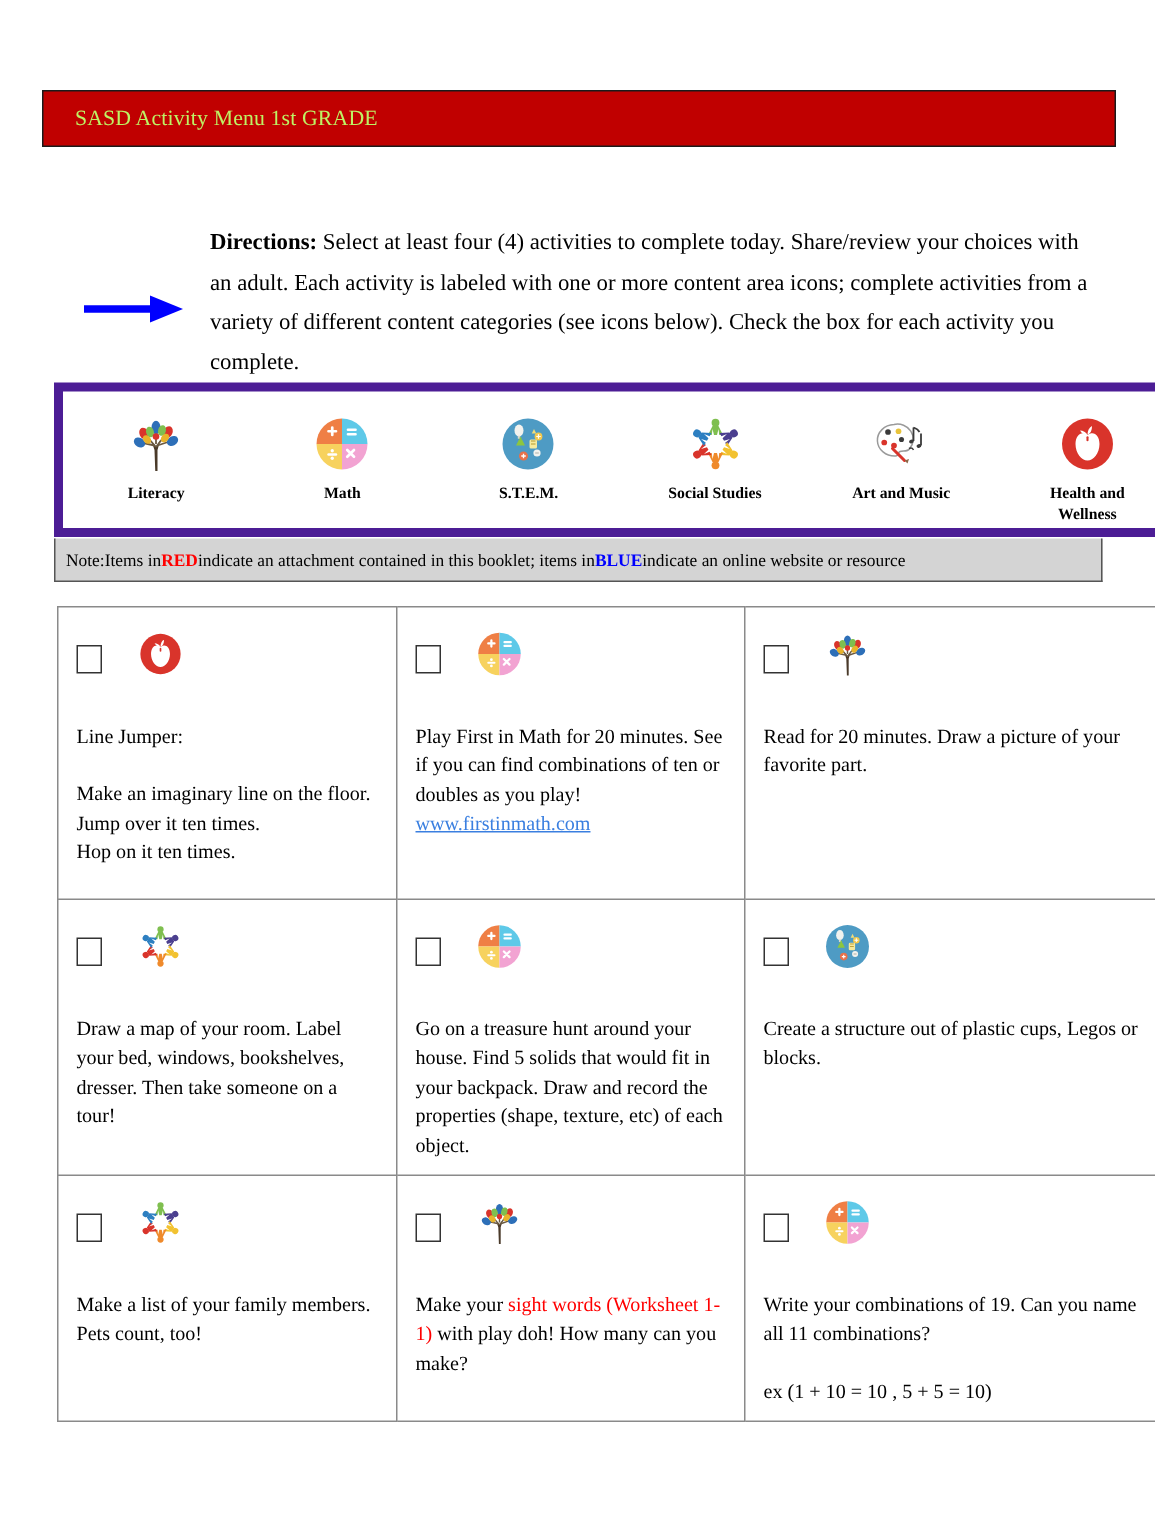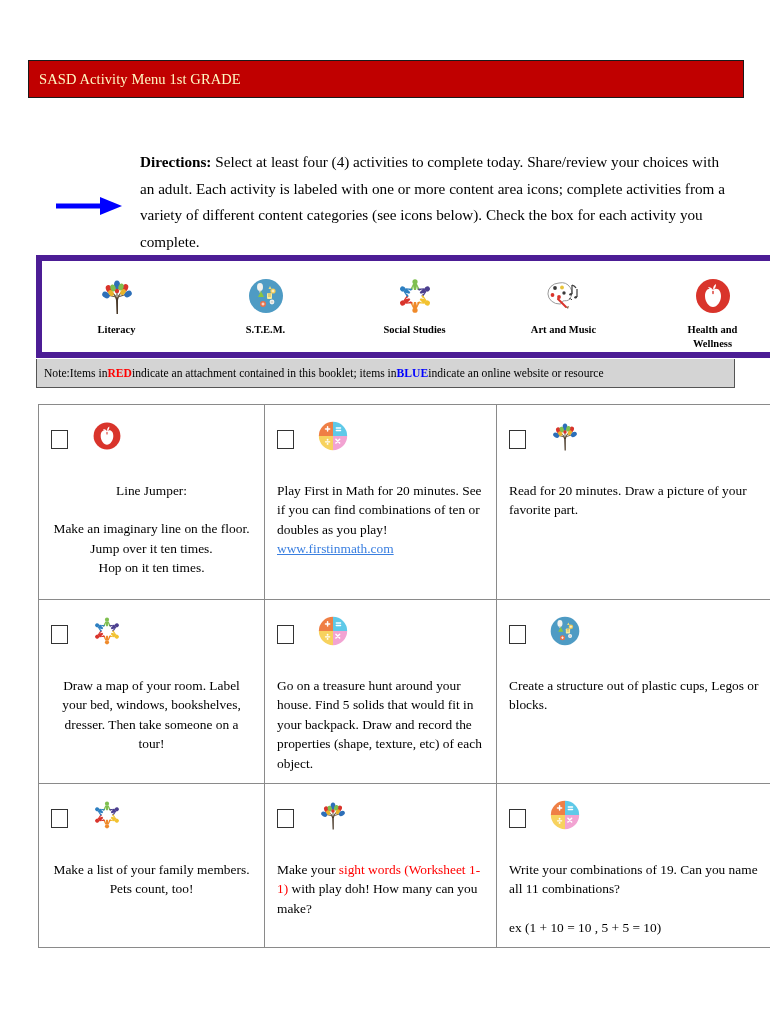--- a/index.html
+++ b/index.html
@@ -23,24 +23,24 @@
     top: 60px;
     width: 716px;
     height: 38px;
     background: #c00000;
     border: 1px solid #1a1a1a;
     box-sizing: border-box;
     display: flex;
     align-items: center;
   }
   .title-text {
-    color: #fef9c3;
+    color: #bef264;
     font-size: 14.5px;
     font-weight: normal;
-    padding-left: 10px;
+    padding-left: 21px;
     letter-spacing: 0.1px;
   }
 
   
   .directions-wrap {
     position: absolute;
     left: 44px;
     top: 137px;
     width: 690px;
   }
@@ -136,21 +136,21 @@
   }
   .grid td {
     border: 1px solid #8a8a8a;
     vertical-align: top;
     padding: 14px 12px 10px 12px;
     box-sizing: border-box;
   }
   .row1 td { height: 195px; }
   .row2 td { height: 155px; }
   .row3 td { height: 143px; }
-  .col-a { width: 226px; text-align: center; }
+  .col-a { width: 226px; }
   .col-b { width: 232px; }
   .col-c { width: 280px; }
 
   .cell-head {
     display: flex;
     align-items: flex-start;
     height: 34px;
   }
   .checkbox {
     width: 17px;
@@ -223,20 +223,37 @@
           <ellipse cx="16" cy="12" rx="2.6" ry="3.6" fill="#7fbf4f" transform="rotate(-15 16 12)"></ellipse>
           <ellipse cx="24" cy="11" rx="2.6" ry="3.6" fill="#7fbf4f" transform="rotate(15 24 11)"></ellipse>
           <ellipse cx="14" cy="17" rx="2.4" ry="3.2" fill="#e8b32a" transform="rotate(-40 14 17)"></ellipse>
           <ellipse cx="26" cy="16" rx="2.4" ry="3.2" fill="#e8b32a" transform="rotate(40 26 16)"></ellipse>
           <circle cx="20" cy="15" r="2.2" fill="#d9342b"></circle>
         </svg>
       </div>
       <div class="legend-label">Literacy</div>
     </div>
 
+    <div class="legend-item">
+      <div class="legend-icon">
+        <svg width="36" height="36" viewBox="0 0 36 36" aria-hidden="true">
+          <path d="M18 18 L18 1 A17 17 0 0 0 1 18 Z" fill="#ef7f45"></path>
+          <path d="M18 18 L18 1 A17 17 0 0 1 35 18 Z" fill="#5ec9e8"></path>
+          <path d="M18 18 L1 18 A17 17 0 0 0 18 35 Z" fill="#f7d25e"></path>
+          <path d="M18 18 L18 35 A17 17 0 0 0 35 18 Z" fill="#f2a3d2"></path>
+          <path d="M9 9.5 h5 M11.5 7 v5" stroke="#ffffff" stroke-width="1.8" stroke-linecap="round"></path>
+          <path d="M22 8.5 h5 M22 11.5 h5" stroke="#ffffff" stroke-width="1.8" stroke-linecap="round"></path>
+          <path d="M9 25 h5" stroke="#ffffff" stroke-width="1.6" stroke-linecap="round"></path>
+          <circle cx="11.5" cy="22.5" r="1.1" fill="#ffffff"></circle>
+          <circle cx="11.5" cy="27.5" r="1.1" fill="#ffffff"></circle>
+          <path d="M21.5 22 L26 26.5 M26 22 L21.5 26.5" stroke="#ffffff" stroke-width="1.8" stroke-linecap="round"></path>
+        </svg>
+      </div>
+      <div class="legend-label">Math</div>
+    </div>
 
     <div class="legend-item">
       <div class="legend-icon">
         <svg width="38" height="38" viewBox="0 0 38 38" aria-hidden="true">
           <circle cx="19" cy="19" r="17" fill="#4e9bc4"></circle>
           <ellipse cx="13" cy="10" rx="3" ry="4" fill="#f2f2ee"></ellipse>
           <rect x="12.2" y="13.5" width="1.6" height="2" fill="#d9d9d0"></rect>
           <path d="M23 9 l1.5 3 h-3 Z" fill="#f0dc7a"></path>
           <circle cx="26" cy="14" r="2.6" fill="#f3c94e"></circle>
           <path d="M24.5 14 h3 M26 12.5 v3" stroke="#ffffff" stroke-width="0.8"></path>

